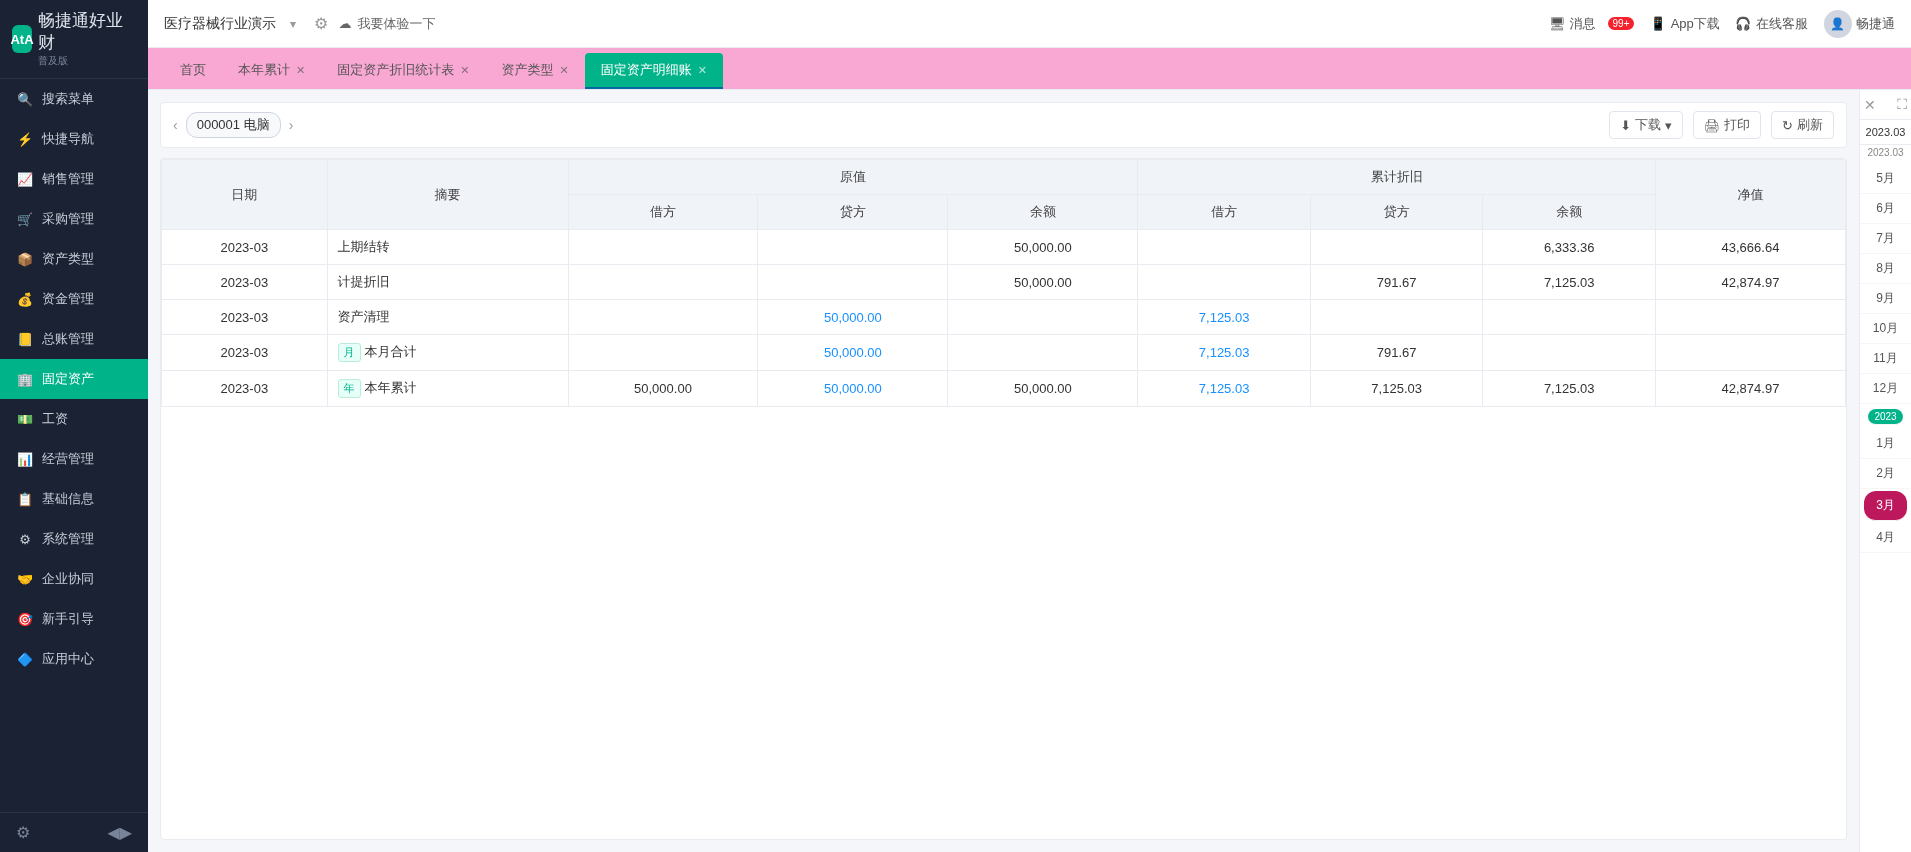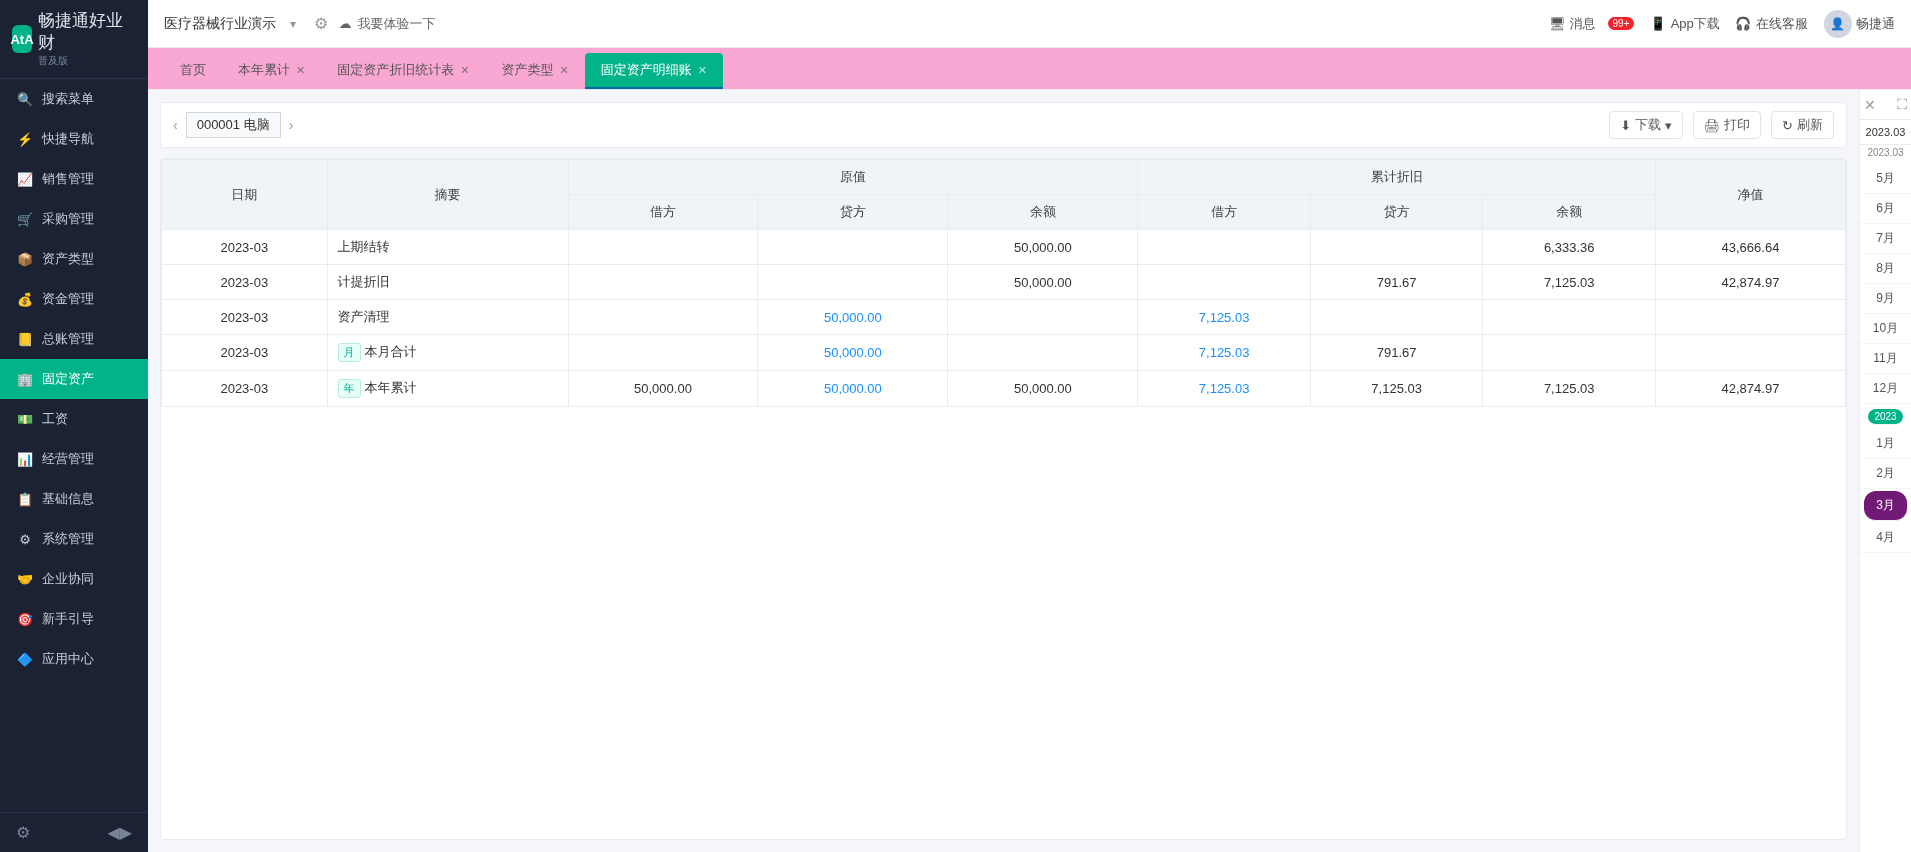--- a/index.html
+++ b/index.html
@@ -126,21 +126,21 @@
     .asset-nav {
       display: flex; align-items: center; gap: 8px;
       margin-bottom: 10px;
       background: #fff;
       padding: 8px 12px;
       border-radius: 4px;
       border: 1px solid #e8ecf0;
     }
     .asset-nav-arrow { color: #999; cursor: pointer; font-size: 14px; }
     .asset-nav-code {
-      border: 1px solid #d0d5e0; border-radius: 0;
+      border: 1px solid #d0d5e0; border-radius: 11px;
       padding: 3px 10px; font-size: 13px; color: #333;
       background: #f8f9fb;
     }
     .asset-nav-right { margin-left: auto; display: flex; gap: 10px; }
     .asset-nav-btn {
       display: flex; align-items: center; gap: 4px;
       color: #555; cursor: pointer; font-size: 13px;
       padding: 4px 10px; border: 1px solid #e0e4ec; border-radius: 4px;
       background: #fff;
     }
@@ -198,21 +198,21 @@
       font-size: 11px; color: #333; text-align: center;
       padding: 6px 4px; border-bottom: 1px solid #e8ecf0;
       font-weight: 500;
     }
     .right-panel-month {
       font-size: 12px; color: #555; text-align: center;
       padding: 6px 4px; cursor: pointer;
       border-bottom: 1px solid #f5f5f5;
     }
     .right-panel-month.active {
-      background: #701a75; color: white; border-radius: 12px;
+      background: #be185d; color: white; border-radius: 12px;
       margin: 2px 4px;
     }
     .right-panel-month.year-badge {
       background: #00b389; color: white;
       border-radius: 10px; padding: 2px 6px;
       font-size: 10px; display: inline-block;
     }
   </style>
 </head>
 <body>

